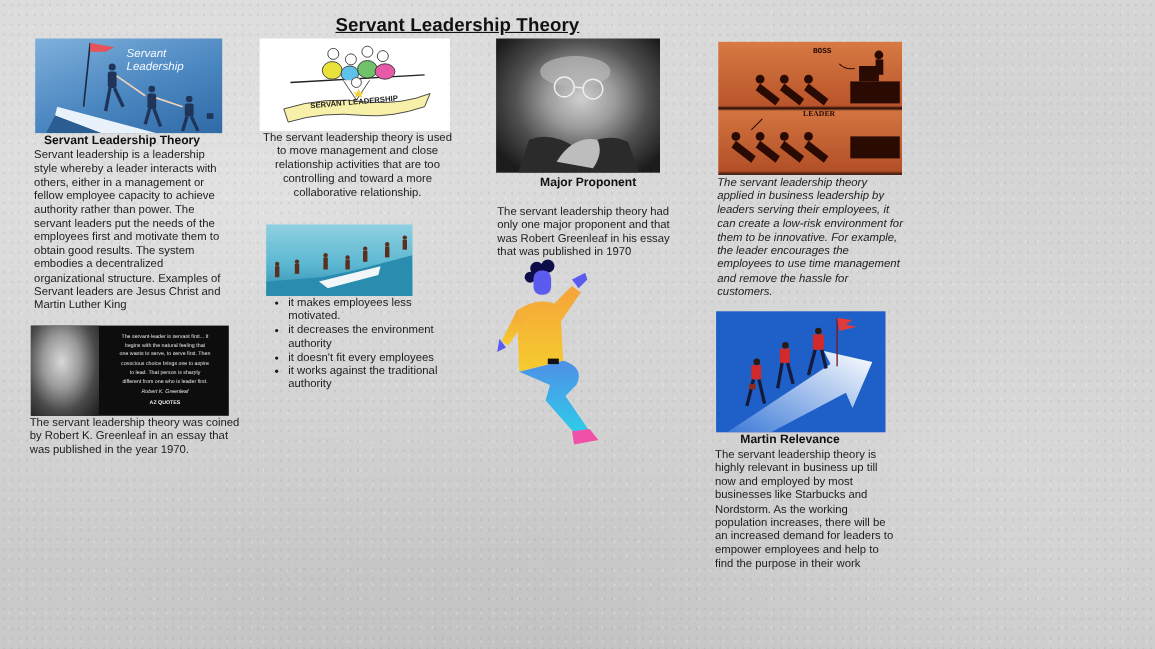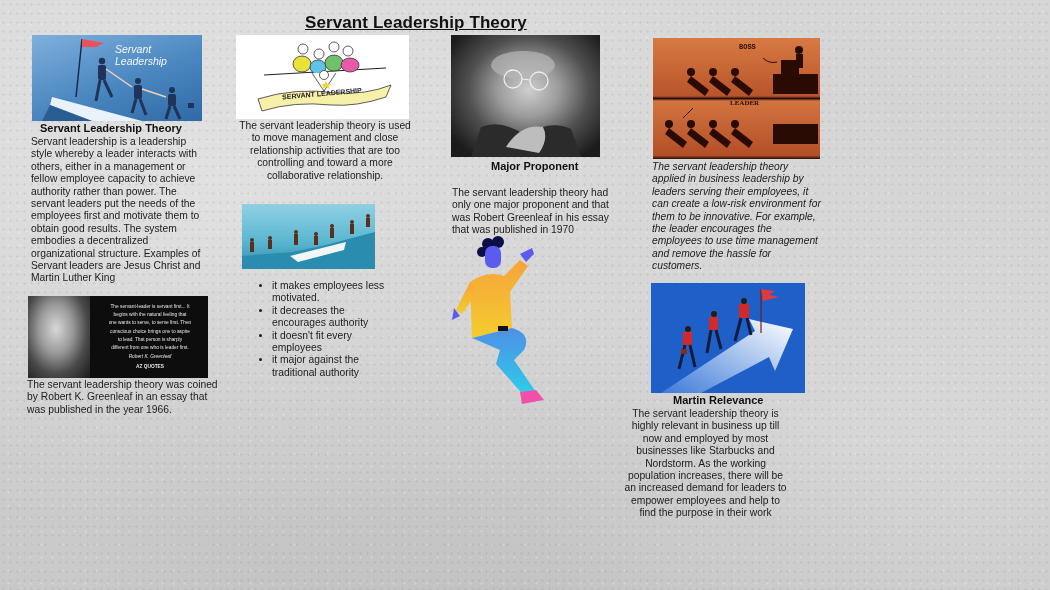--- a/index.html
+++ b/index.html
@@ -22,21 +22,21 @@
       background-position: 0 0, 3px 5px;
       opacity: 0.55;
     }
     .abs { position: absolute; }
     .title {
       left: 305px; top: 13px; font-size: 17px; font-weight: bold;
       text-decoration: underline; color: #111; letter-spacing: 0.1px;
     }
     .txt { font-size: 10.3px; line-height: 12.4px; color: #1c1c1c; }
     .head { font-size: 11px; font-weight: bold; color: #111; }
-    ul.crit { margin: 10px; padding-left: 20px; }
+    ul.crit { margin: 0; padding-left: 20px; }
     ul.crit li { margin: 0; }
     .img { position: absolute; overflow: hidden; }
   </style>
 </head>
 <body>
 
 <div class="grain"></div>
 
 <div class="abs title">Servant Leadership Theory</div>
 
@@ -77,21 +77,21 @@
     <div>The servant-leader is servant first... It</div>
     <div>begins with the natural feeling that</div>
     <div>one wants to serve, to serve first. Then</div>
     <div>conscious choice brings one to aspire</div>
     <div>to lead. That person is sharply</div>
     <div>different from one who is leader first.</div>
     <div style="font-style:italic; margin-top:1px;">Robert K. Greenleaf</div>
     <div style="font-weight:bold; margin-top:2px;">AZ QUOTES</div>
   </div>
 </div>
-<div class="abs txt" style="left:27px; top:379px; width:200px;">The servant leadership theory was coined by Robert K. Greenleaf in an essay that was published in the year 1966.</div>
+<div class="abs txt" style="left:27px; top:379px; width:200px;">The servant leadership theory was coined by Robert K. Greenleaf in an essay that was published in the year 1970.</div>
 
 <div class="img" style="left:236px; top:35px; width:173px; height:84px; background:#ffffff;">
   <svg width="173" height="84" viewBox="0 0 173 84">
     <line x1="28" y1="40" x2="150" y2="33" stroke="#222" stroke-width="1.2"></line>
     <ellipse cx="66" cy="29" rx="9" ry="8" fill="#e8e23a" stroke="#333" stroke-width="0.8"></ellipse>
     <ellipse cx="82" cy="32" rx="8" ry="7" fill="#5ec3e8" stroke="#333" stroke-width="0.8"></ellipse>
     <ellipse cx="98" cy="28" rx="9" ry="8" fill="#6fc26a" stroke="#333" stroke-width="0.8"></ellipse>
     <ellipse cx="114" cy="30" rx="9" ry="7" fill="#e65aa8" stroke="#333" stroke-width="0.8"></ellipse>
     <circle cx="67" cy="14" r="5" fill="#fff" stroke="#333" stroke-width="0.8"></circle>
     <circle cx="83" cy="19" r="5" fill="#fff" stroke="#333" stroke-width="0.8"></circle>
@@ -125,23 +125,23 @@
         <circle cx="110" cy="18" r="2"></circle>
       <rect x="124" y="14" width="4" height="9"></rect>
         <circle cx="126" cy="12" r="2"></circle>
     </g>
   </svg>
 </div>
 
 <div class="abs txt" style="left:242px; top:270px; width:165px;">
   <ul class="crit">
     <li>it makes employees less motivated.</li>
-    <li>it  decreases the encourages authority</li>
+    <li>it  decreases the environment authority</li>
     <li>it doesn't fit every employees</li>
-    <li>it major against the traditional authority</li>
+    <li>it works against the traditional authority</li>
   </ul>
 </div>
 
 <div class="img" style="left:451px; top:35px; width:149px; height:122px; background:radial-gradient(ellipse at 52% 45%, #cfcfcf 0%, #9b9b9b 28%, #505050 55%, #1c1c1c 85%);">
   <svg width="149" height="122" viewBox="0 0 149 122">
     <ellipse cx="72" cy="30" rx="32" ry="14" fill="#b8b8b8" opacity="0.7"></ellipse>
     <circle cx="62" cy="44" r="9" fill="none" stroke="#eee" stroke-width="1.3"></circle>
     <circle cx="88" cy="46" r="9" fill="none" stroke="#eee" stroke-width="1.3"></circle>
     <line x1="71" y1="44" x2="79" y2="45" stroke="#eee" stroke-width="1.2"></line>
     <path d="M20,122 L30,92 Q50,84 74,100 Q100,84 120,94 L130,122 Z" fill="#2b2b2b"></path>
@@ -230,13 +230,13 @@
       <line x1="65" y1="47" x2="70" y2="66" stroke="#141b3a" stroke-width="3"></line>
       <circle cx="37" cy="46" r="3" fill="#2a1a14"></circle>
       <rect x="32" y="49" width="9" height="13" fill="#d22a2a"></rect>
       <line x1="34" y1="62" x2="28" y2="86" stroke="#141b3a" stroke-width="3"></line>
       <line x1="39" y1="62" x2="44" y2="84" stroke="#141b3a" stroke-width="3"></line>
       <rect x="30" y="66" width="6" height="5" fill="#8a2a1a"></rect>
     </g>
   </svg>
 </div>
 <div class="abs head" style="left:673px; top:394px;">Martin Relevance</div>
-<div class="abs txt" style="left:623px; top:408px; width:165px;text-align:center;">The servant leadership theory is highly relevant in business up till now and employed by most businesses like Starbucks and Nordstorm. As the working population increases, there will be an increased demand for leaders to empower employees and help to find the purpose in their work</div>
+<div class="abs txt" style="left:650px; top:408px; width:165px;">The servant leadership theory is highly relevant in business up till now and employed by most businesses like Starbucks and Nordstorm. As the working population increases, there will be an increased demand for leaders to empower employees and help to find the purpose in their work</div>
 
 </body></html>

